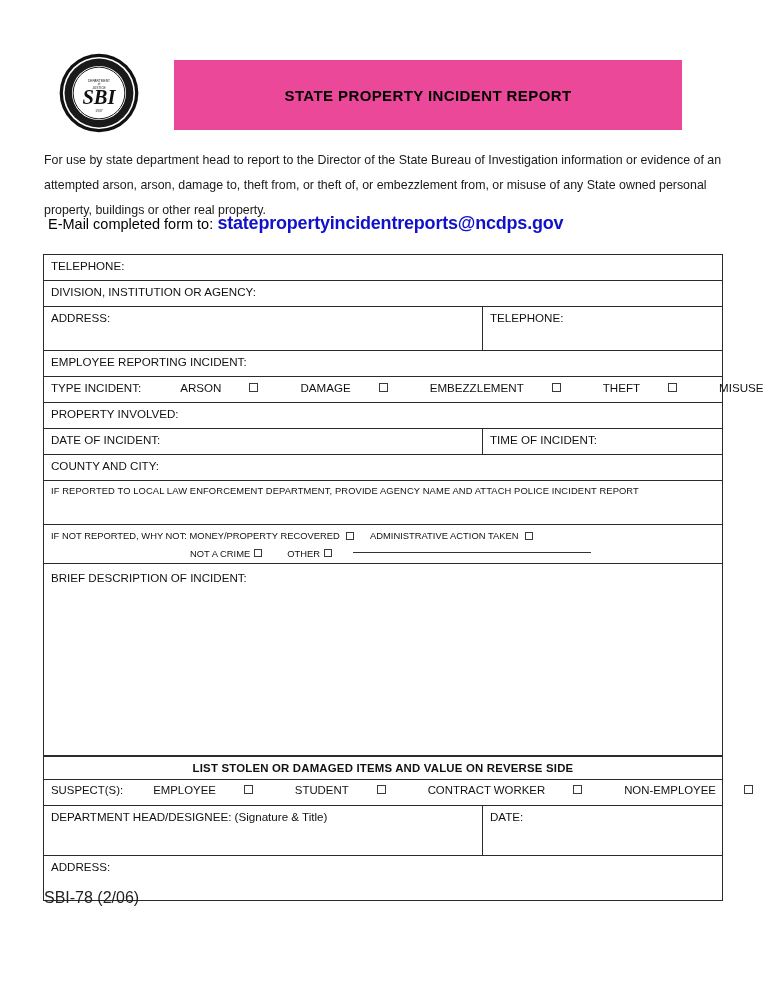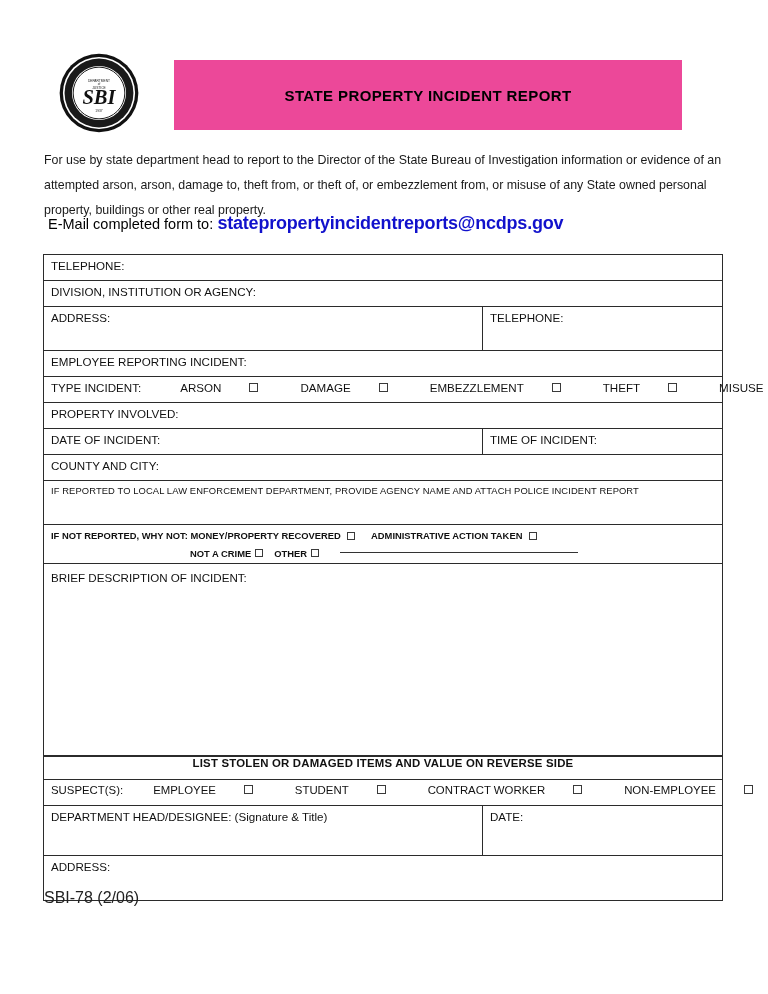--- a/index.html
+++ b/index.html
@@ -155,21 +155,20 @@
   .inline-row .txt { margin-right: 2px; }
   .gap-lg { margin-left: 13px; }
   .gap-md { margin-left: 15px; }
 
   
   .notrep {
     padding: 5px 0 4px 7px;
     font-size: 9.4px;
     width: 100%;
     box-sizing: border-box;
-    font-weight: bold;
   }
   .notrep .line1 { white-space: nowrap; }
   .notrep .line2 {
     white-space: nowrap;
     margin-top: 7px;
     padding-left: 139px;
     display: flex;
     align-items: center;
   }
   .rule {
@@ -182,21 +181,21 @@
   }
 
   .desc-box {
     height: 192px;
   }
   .desc-box .cell { align-items: flex-start; }
 
   .reverse-row {
     height: 22px;
     justify-content: center;
-    align-items: flex-start;
+    align-items: center;
     display: flex;
     border-bottom: 1.4px solid #2b2b2b;
     border-top: 1.4px solid #2b2b2b;
   }
   .reverse-row span {
     font-size: 11.4px;
     font-weight: bold;
     letter-spacing: 0.2px;
   }
 
@@ -336,21 +335,21 @@
         <div class="line1">
           <span>IF NOT REPORTED, WHY NOT:</span>
           <span>MONEY/PROPERTY RECOVERED</span>
           <span class="cb sm"></span>
           <span style="margin-left:10px">ADMINISTRATIVE ACTION TAKEN</span>
           <span class="cb sm"></span>
         </div>
         <div class="line2">
           <span>NOT A CRIME</span>
           <span class="cb sm"></span>
-          <span style="margin-left:8px">OTHER</span>
+          <span style="margin-left:22px">OTHER</span>
           <span class="cb sm"></span>
           <span class="rule"></span>
         </div>
       </div>
     </div>
 
     <div class="row desc-box">
       <div class="cell grow" style="padding-top:7px">
         <span class="label">BRIEF DESCRIPTION OF INCIDENT:</span>
       </div>

